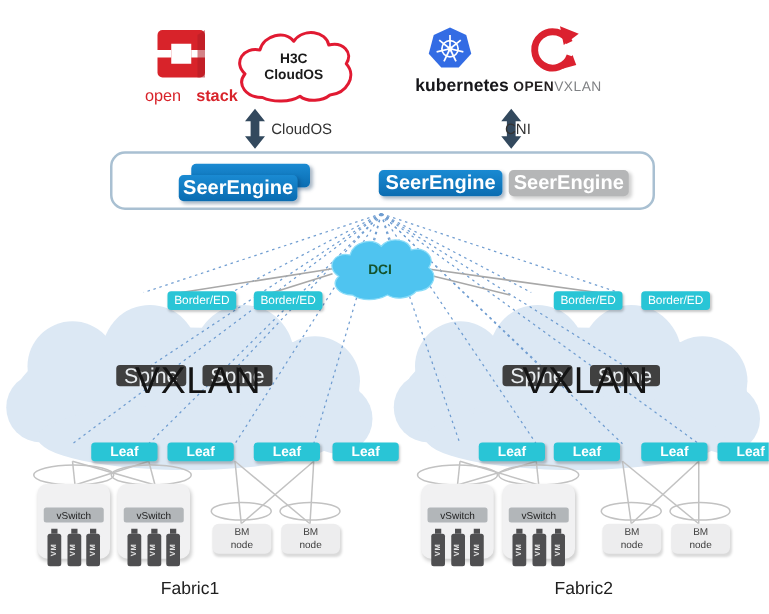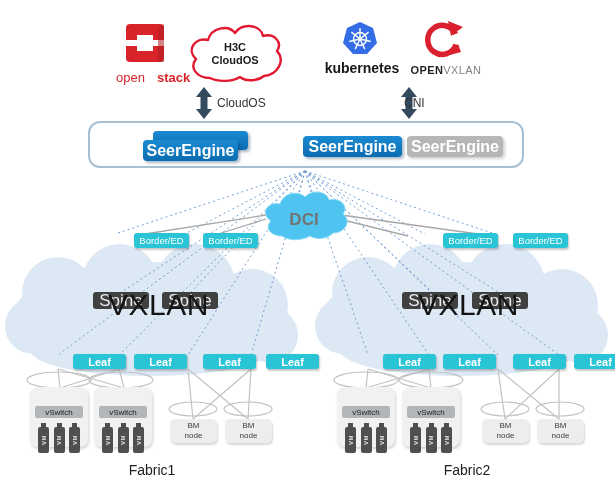--- a/index.html
+++ b/index.html
@@ -32,25 +32,25 @@
   .vm::before{content:"";position:absolute;top:-4px;left:3px;width:5px;height:4px;background:#4f4f51;}
   .vm span{position:absolute;top:50%;left:50%;transform:translate(-50%,-50%) rotate(-90deg);
            font-size:6px;color:#e3e3e3;font-weight:bold;letter-spacing:.5px;}
   
   .bm{width:47px;height:24px;background:#ededee;border-radius:5px;box-shadow:1px 2px 2px rgba(0,0,0,.15);
       display:flex;flex-direction:column;align-items:center;justify-content:center;
       font-size:8px;color:#3c3c3c;line-height:1.2;}
   
   .conn-label{font-size:12px;color:#333;}
   .fab-label{font-size:14px;color:#202020;width:70px;text-align:center;}
-  .dci-label{width:40px;text-align:center;color:#737373;font-weight:bold;font-size:17px;z-index:3;}
+  .dci-label{width:40px;text-align:center;color:#14532d;font-weight:bold;font-size:11px;z-index:3;}
   .brand{text-align:center;}
   .os-word{font-size:13px;color:#d8232a;}
   .h3c-text{width:68px;text-align:center;font-size:11px;font-weight:bold;color:#1a1a1a;line-height:13px;z-index:3;}
-  .kube-text{width:90px;text-align:center;font-size:14px;font-weight:bold;color:#16161a;}
+  .kube-text{width:90px;text-align:right;font-size:14px;font-weight:bold;color:#16161a;}
   .oshift-text{width:80px;text-align:center;font-size:11px;letter-spacing:.4px;}
   .oshift-text .w1{font-weight:bold;color:#231f20;}
   .oshift-text .w2{color:#808285;}
 </style>
 </head>
 <body>
 
 <svg id="bg" width="615" height="491" viewBox="0 0 615 491" xmlns="http://www.w3.org/2000/svg">
 
   <g fill="#dce8f4">

